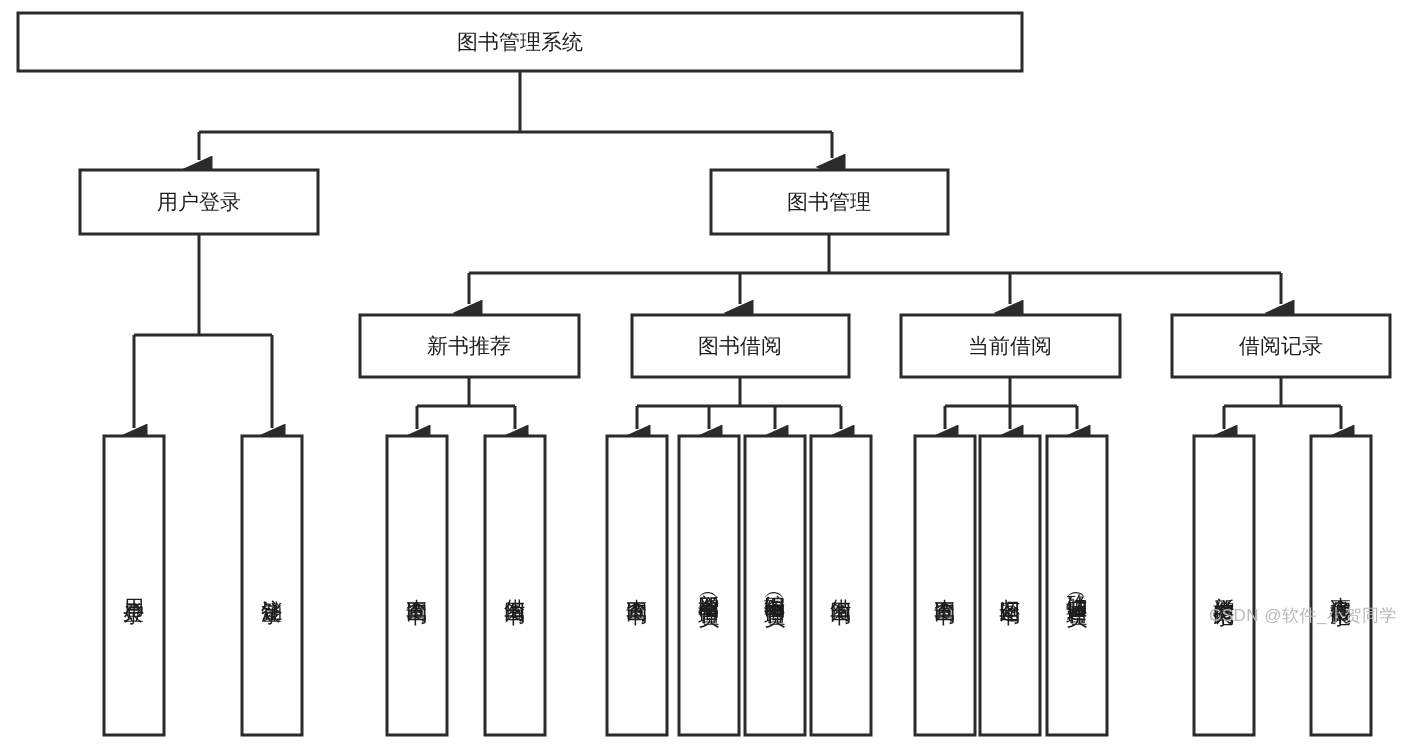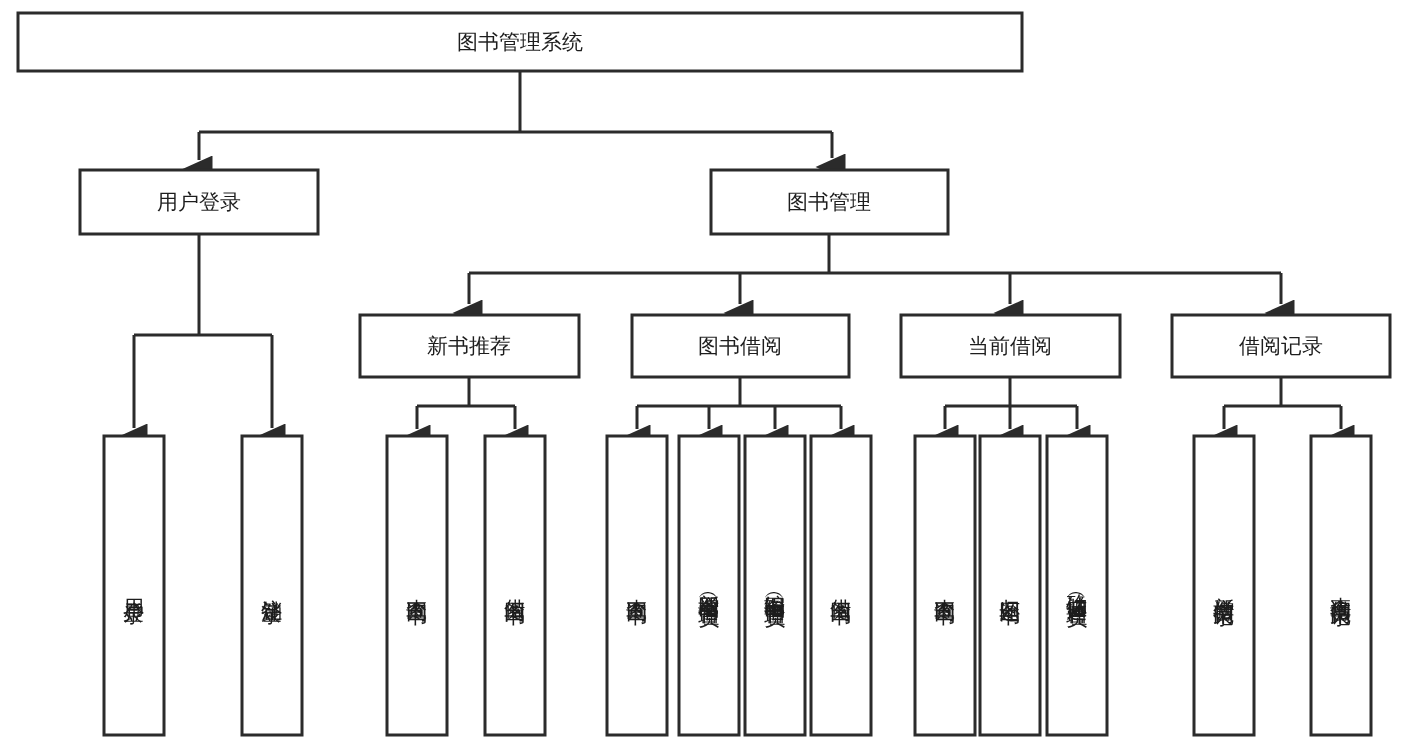--- a/index.html
+++ b/index.html
@@ -187,13 +187,14 @@
     <span class="v-label">确认归还（管理员）</span>
   </div>
 
   <div class="v-label-wrap" style="left:1194px;top:436px;width:60px;height:299px;">
     <span class="v-label">新增借阅记录</span>
   </div>
   <div class="v-label-wrap" style="left:1311px;top:436px;width:60px;height:299px;">
     <span class="v-label">查询借阅记录</span>
   </div>
 
+  <div id="watermark">CSDN @软件_小贺同学</div>
 </div>
 
 </body></html>

